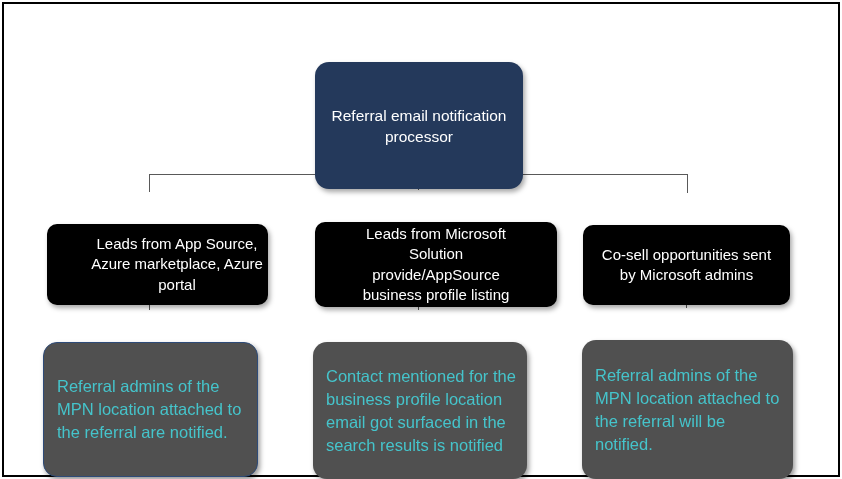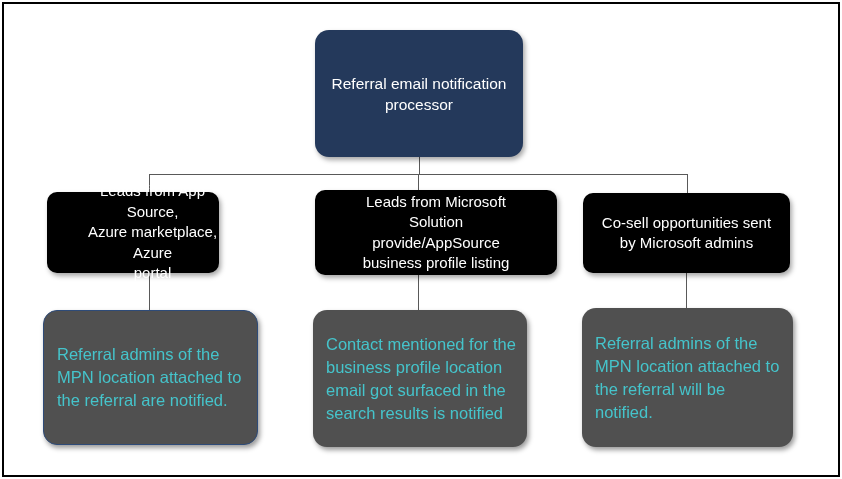--- a/index.html
+++ b/index.html
@@ -27,20 +27,21 @@
     left: 0; top: 0;
     width: 842px; height: 479px;
   }
   .node {
     position: absolute;
     box-sizing: border-box;
     display: flex;
     align-items: center;
     justify-content: center;
     white-space: pre-line;
+    margin-top: 32px;
   }
   .root-box {
     left: 315px; top: 30px;
     width: 208px; height: 127px;
     background: #24395B;
     border-radius: 14px;
     color: #ffffff;
     font-size: 15.5px;
     line-height: 21px;
     text-align: center;
@@ -48,21 +49,21 @@
   }
   .source-box {
     background: #000000;
     border-radius: 10px;
     color: #ffffff;
     font-size: 15px;
     line-height: 20.5px;
     text-align: center;
     box-shadow: 2px 3px 5px rgba(0,0,0,0.35);
   }
-  .source-left  { left: 47px;  top: 192px; width: 172px; height: 81px; padding-left: 39px; }
+  .source-left  { left: 47px;  top: 192px; width: 221px; height: 81px; padding-left: 39px; }
   .source-mid   { left: 315px; top: 190px; width: 242px; height: 85px; }
   .source-right { left: 583px; top: 193px; width: 207px; height: 80px; }
   .outcome-box {
     background: #505050;
     border-radius: 14px;
     color: #45C4CB;
     font-size: 16.5px;
     line-height: 23px;
     text-align: left;
     justify-content: flex-start;

